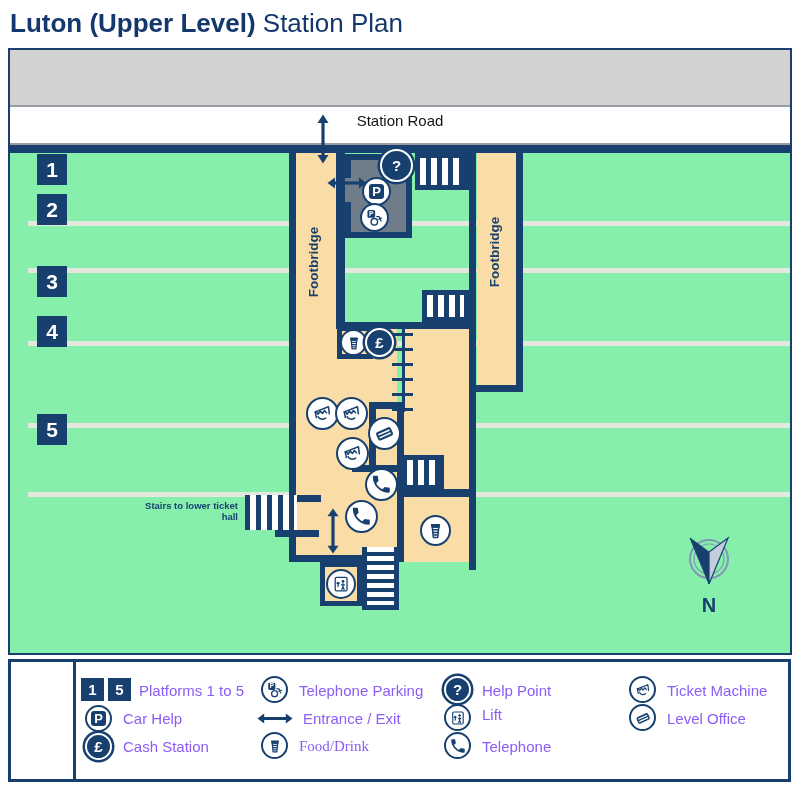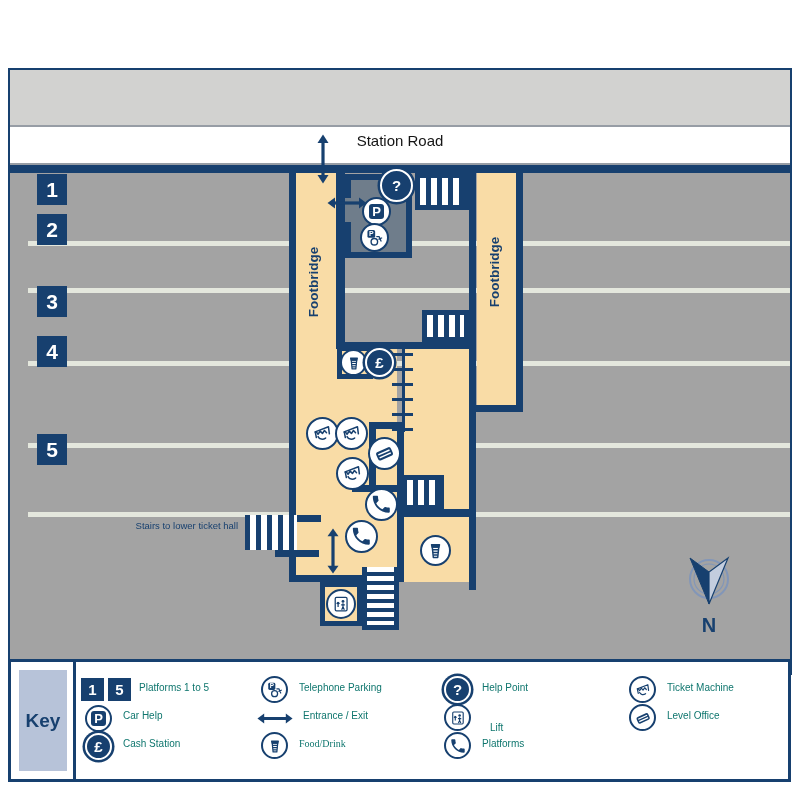--- a/index.html
+++ b/index.html
@@ -3,21 +3,21 @@
 <meta charset="utf-8">
 <style>
   html,body{margin:0;padding:0;background:#fff;}
   .page{position:relative;width:800px;height:800px;background:#fff;overflow:hidden;
         font-family:"Liberation Sans","DejaVu Sans",sans-serif;}
   .abs{position:absolute;}
   
   .title{left:10px;top:8px;font-size:26px;color:#14386e;white-space:nowrap;}
   .title b{font-weight:bold;}
   
-  #map{left:8px;top:48px;width:780px;height:603px;border:2px solid #17406f;background:#a3a3a3;overflow:hidden;margin-top:20px;}
+  #map{left:8px;top:48px;width:780px;height:603px;border:2px solid #17406f;background:#86efac;overflow:hidden;}
   .band{left:0;top:0;width:780px;height:55px;background:#d2d2d0;border-bottom:2px solid #979da5;}
   .road{left:0;top:57px;width:780px;height:36px;background:#fff;border-bottom:2px solid #979da5;}
   .roadlabel{left:0;top:62px;width:780px;text-align:center;font-size:15px;color:#141414;}
   .navybar{left:0;top:95px;width:780px;height:8px;background:#17406f;}
   .stripe{left:18px;width:762px;height:5px;background:#e4e7dd;}
   .pnum{left:27px;width:30px;height:31px;background:#17406f;color:#fff;font-weight:bold;
         font-size:21px;display:flex;align-items:center;justify-content:center;}
   .orange{background:#f9dca6;}
   .w{background:#17406f;}
   .carpark{left:335px;top:104px;width:67px;height:84px;background:#6f7d8b;border:6px solid #17406f;box-sizing:border-box;}
@@ -27,37 +27,40 @@
            border:5px solid #17406f;border-top:none;box-sizing:border-box;}
   
   .ic{position:absolute;border-radius:50%;display:flex;align-items:center;justify-content:center;box-sizing:border-box;}
   .ic.light{background:#fff;border:2.5px solid #17406f;}
   .ic.dark{background:#17406f;border:2px solid #fff;box-shadow:0 0 0 2.5px #17406f;color:#fff;font-weight:bold;}
   .ic.dark span{font-size:15px;line-height:1;}
   .pb{background:#17406f;color:#fff;font-weight:bold;font-size:13px;border-radius:3px;
       width:15px;height:15px;display:flex;align-items:center;justify-content:center;}
   .ic svg{width:78%;height:78%;}
   .fblabel{color:#17406f;font-weight:bold;font-size:13.5px;text-align:center;transform:rotate(-90deg);}
-  .note{font-size:9.5px;color:#17406f;text-align:right;}
+  .note{font-size:9.5px;color:#17406f;text-align:right;font-weight:bold;}
   .nlabel{font-weight:bold;font-size:20px;color:#17406f;text-align:center;}
   
   #key{left:8px;top:659px;width:777px;height:117px;border:3px solid #17406f;background:#fff;}
   .keybox{left:8px;top:8px;width:48px;height:101px;background:#b7c3d9;display:flex;align-items:center;justify-content:center;
           font-weight:bold;font-size:19px;color:#17406f;}
   .keydiv{left:62px;top:0;width:3px;height:117px;background:#17406f;}
-  .kt{font-size:10px;color:#0f766e;white-space:nowrap;}
+  .kt{font-size:15px;color:#8b5cf6;white-space:nowrap;}
   .badge{width:23px;height:23px;background:#17406f;color:#fff;font-weight:bold;font-size:15px;
          display:flex;align-items:center;justify-content:center;}
   .kic{width:27px;height:27px;}
 </style>
 </head>
 <body>
 
 <div class="page">
 
+  <div class="abs title">
+    <b>Luton (Upper Level)</b><span> Station Plan</span>
+  </div>
 
   <div class="abs" id="map">
     <div class="abs band"></div>
     <div class="abs road"></div>
     <div class="abs roadlabel">Station Road</div>
     <div class="abs navybar"></div>
 
     <div id="gen" class="abs" style="left:0;top:0;width:0;height:0;">
         <div class="abs stripe" style="left: 18px; top: 171px; width: 762px; height: 5px;"></div>
         <div class="abs stripe" style="left: 18px; top: 218px; width: 762px; height: 5px;"></div>
@@ -215,21 +218,20 @@
         <circle cx="30" cy="27" r="19" fill="none" stroke="#8296b8" stroke-width="2"></circle>
         <circle cx="30" cy="27" r="15" fill="none" stroke="#8296b8" stroke-width="1.2"></circle>
         <polygon points="11,6 30,52 30,20" fill="#17406f" stroke="#17406f" stroke-width="1"></polygon>
         <polygon points="49,6 30,52 30,20" fill="#c3cdde" stroke="#17406f" stroke-width="1.2"></polygon>
       </svg>
     </div>
     <div class="abs nlabel" style="left:669px;top:544px;width:60px;">N</div>
   </div>
 
   <div class="abs" id="key">
-    <div class="abs keybox">Key</div>
     <div class="abs keydiv"></div>
 
     <div class="abs badge" style="left:70px;top:16px;">1</div>
     <div class="abs badge" style="left:97px;top:16px;">5</div>
     <div class="abs kt" style="left:128px;top:20px;">Platforms 1 to 5</div>
     <div class="ic light kic" style="left:74px;top:43px;">
         <span class="pb">P</span>
       </div>
     <div class="abs kt" style="left:112px;top:48px;">Car Help</div>
     <div class="ic dark kic" style="left:74px;top:71px;">
@@ -266,27 +268,27 @@
       </div>
     <div class="abs kt" style="left:471px;top:20px;">Help Point</div>
     <div class="ic light kic" style="left:433px;top:42px;">
         <svg viewBox="0 0 24 24" fill="none" stroke="#17406f" stroke-width="1.5">
           <rect x="5" y="4" width="14" height="16" rx="1.5"></rect>
           <circle cx="14.2" cy="8.8" r="1.7" fill="#17406f" stroke="none"></circle>
           <path d="M14.2 11 v4.5 M12 12.8 h4.4 M14.2 15.5 l-1.6 3.2 M14.2 15.5 l1.6 3.2"></path>
           <path d="M8.4 15.5 v-6 M8.4 9.5 l-1.6 2.2 M8.4 9.5 l1.6 2.2"></path>
         </svg>
       </div>
-    <div class="abs kt" style="left:471px;top:60px;margin-left:8px;">Lift</div>
+    <div class="abs kt" style="left:471px;top:44px;">Lift</div>
     <div class="ic light kic" style="left:433px;top:70px;">
         <svg viewBox="0 0 24 24">
           <path fill="#17406f" d="M6.62 10.79c1.44 2.83 3.76 5.14 6.59 6.59l2.2-2.21c.27-.27.67-.36 1.02-.24 1.12.37 2.33.57 3.57.57.55 0 1 .45 1 1V20c0 .55-.45 1-1 1-9.39 0-17-7.61-17-17 0-.55.45-1 1-1h3.5c.55 0 1 .45 1 1 0 1.25.2 2.45.57 3.57.11.35.03.74-.25 1.02l-2.2 2.2z"></path>
         </svg>
       </div>
-    <div class="abs kt" style="left:471px;top:76px;">Platforms</div>
+    <div class="abs kt" style="left:471px;top:76px;">Telephone</div>
 
     <div class="ic light kic" style="left:618px;top:14px;">
         <svg viewBox="0 0 24 24" fill="none" stroke="#17406f" stroke-width="1.6" stroke-linecap="round" stroke-linejoin="round">
           <path d="M4.5 10.5 L18.5 5 l1 7.5"></path>
           <path d="M5.5 10.2 l2 2.8 2.3-3.4 2.3 2.6 2.2-3.2 2.2 2.4"></path>
           <path d="M7.5 15.5 c1.5 3 5 3.5 8 1.5"></path>
           <path d="M4.5 10.5 l1.2 6"></path>
         </svg>
       </div>
     <div class="abs kt" style="left:656px;top:20px;">Ticket Machine</div>

